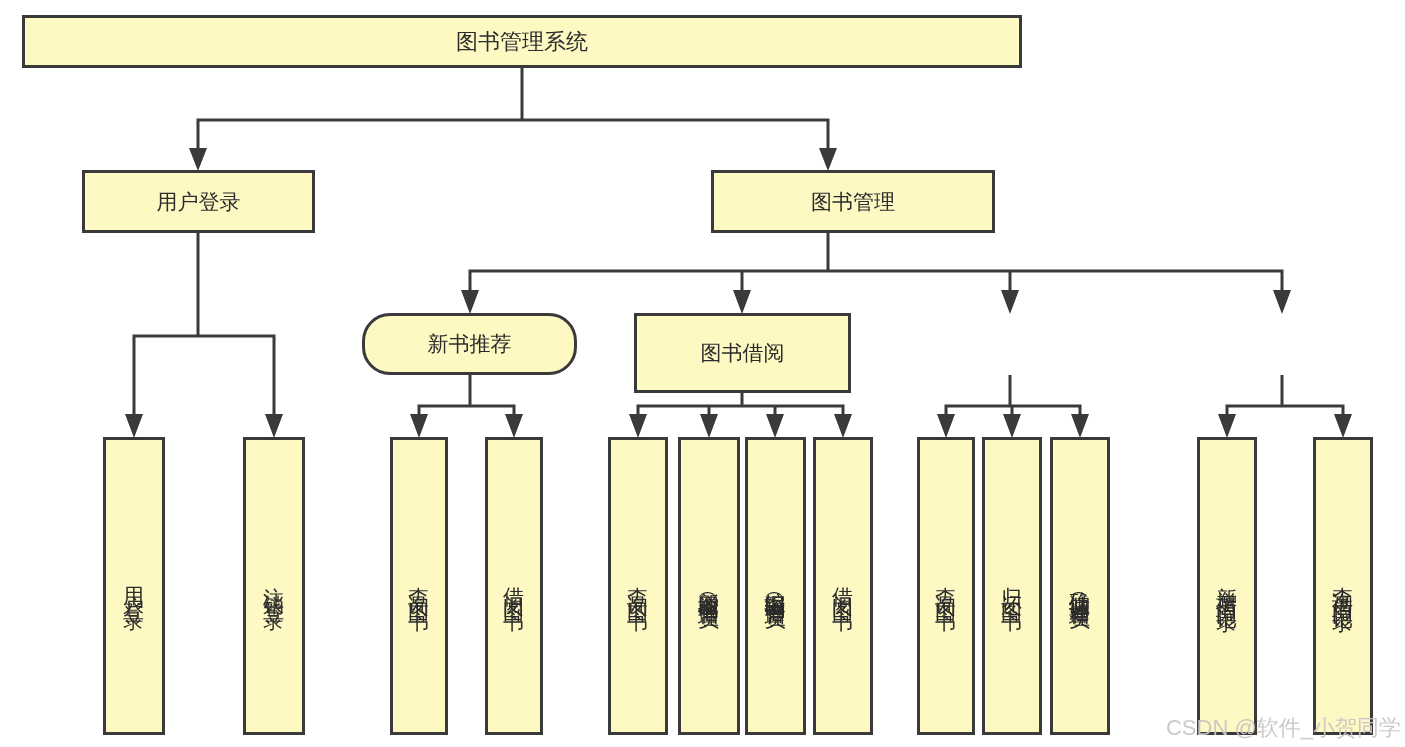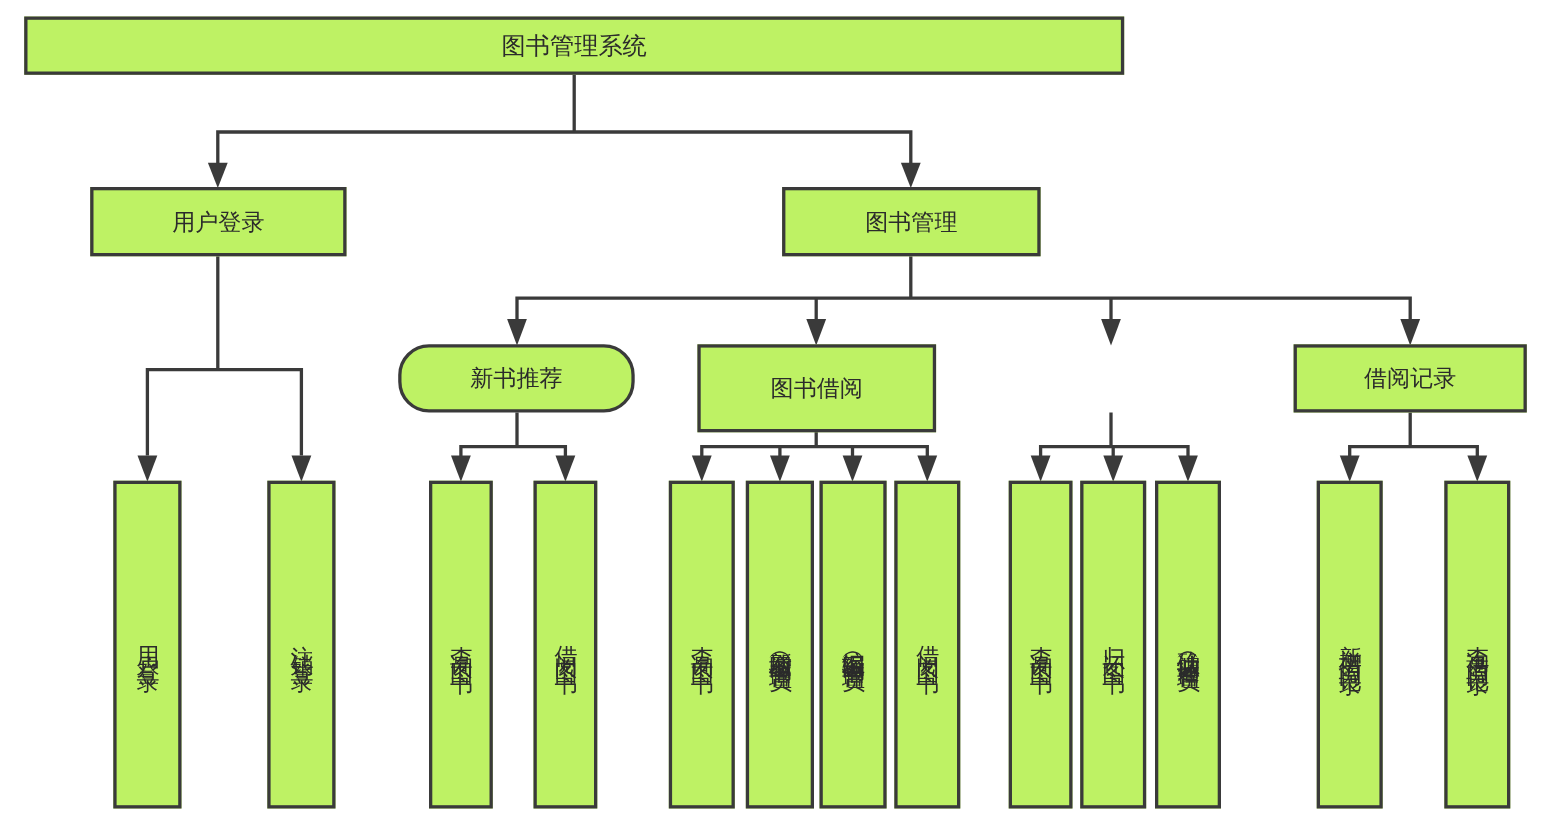--- a/index.html
+++ b/index.html
@@ -5,21 +5,21 @@
 <style>
   html,body { margin:0; padding:0; background:#ffffff; }
   #canvas {
     position:relative; width:1405px; height:747px;
     background:#ffffff; overflow:hidden;
     font-family:"Liberation Sans", sans-serif;
   }
   #wires { position:absolute; left:0; top:0; width:1405px; height:747px; z-index:1; }
   .box {
     position:absolute; box-sizing:border-box;
-    border:3px solid #3a3a3a; background:#bef264;
+    border:3px solid #3a3a3a; background:#fef9c3;
     display:flex; align-items:center; justify-content:center;
     font-size:21px; color:#2b2b2b; z-index:2;
     white-space:nowrap;
   }
   .box.title { font-size:22px; }
   .vbox span.vtext {
     writing-mode:vertical-lr; text-orientation:mixed;
     letter-spacing:0.38em; line-height:1.1;
   }
   #watermark {
@@ -80,25 +80,24 @@
       <polygon points="1003,414 1021,414 1012,438"></polygon>
       <polygon points="1071,414 1089,414 1080,438"></polygon>
       <polygon points="1218,414 1236,414 1227,438"></polygon>
       <polygon points="1334,414 1352,414 1343,438"></polygon>
     </g>
   </svg>
 
   <div class="box title" style="left:22px; top:15px; width:1000px; height:53px;">图书管理系统</div>
 
   <div class="box" style="left:82px; top:170px; width:233px; height:63px;">用户登录</div>
-  <div class="box" style="left:711px; top:170px; width:235px; height:63px;">图书管理</div>
+  <div class="box" style="left:711px; top:170px; width:284px; height:63px;">图书管理</div>
 
   <div class="box" style="left:362px; top:313px; width:215px; height:62px;border-radius:28px;">新书推荐</div>
   <div class="box" style="left:634px; top:313px; width:217px; height:80px;">图书借阅</div>
-  <div class="box" style="left:1176px; top:313px; width:212px; height:62px;">借阅记录</div>
 
   <div class="box vbox" style="left:103px; top:437px; width:62px; height:298px;">
     <span class="vtext">用户登录</span>
   </div>
   <div class="box vbox" style="left:243px; top:437px; width:62px; height:298px;">
     <span class="vtext">注销登录</span>
   </div>
 
   <div class="box vbox" style="left:390px; top:437px; width:58px; height:298px;">
     <span class="vtext">查询图书</span>
@@ -130,13 +129,14 @@
     <span class="vtext" style="letter-spacing:0.12em;">确认归还（管理员）</span>
   </div>
 
   <div class="box vbox" style="left:1197px; top:437px; width:60px; height:298px;">
     <span class="vtext" style="letter-spacing:0.25em;">新增借阅记录</span>
   </div>
   <div class="box vbox" style="left:1313px; top:437px; width:60px; height:298px;">
     <span class="vtext" style="letter-spacing:0.25em;">查询借阅记录</span>
   </div>
 
+  <div id="watermark">CSDN @软件_小贺同学</div>
 </div>
 
 </body></html>

